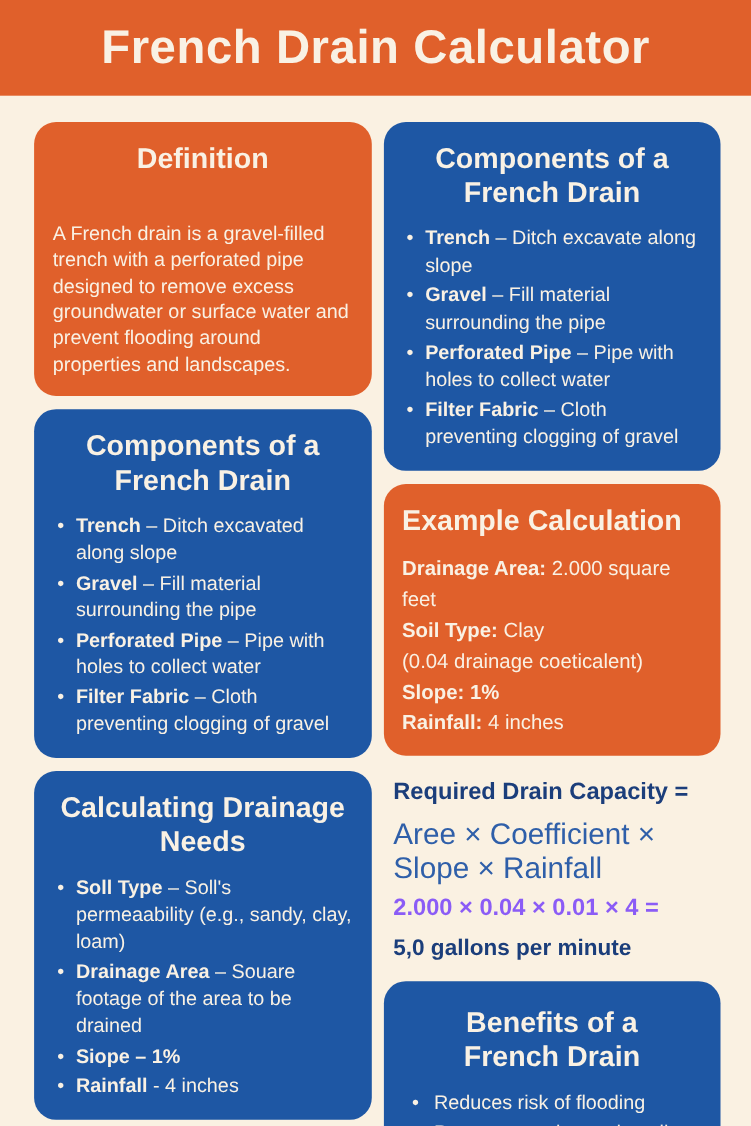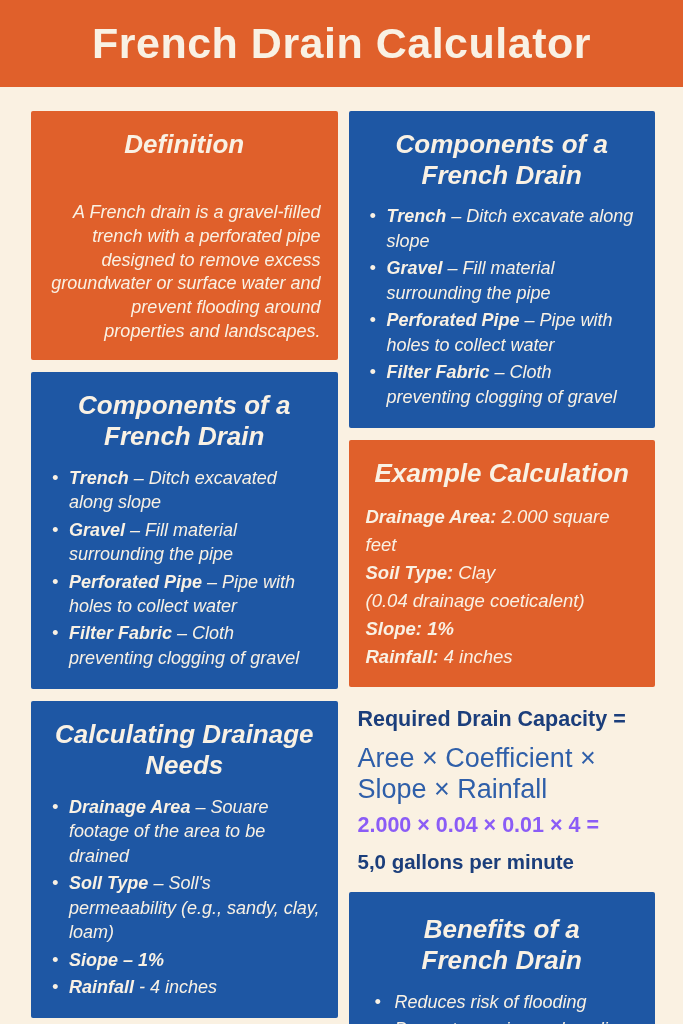--- a/index.html
+++ b/index.html
@@ -28,39 +28,38 @@
     font-weight:bold;
     letter-spacing:.5px;
   }
   .content{
     display:flex;
     gap:11px;
     padding:24px 28px 0 31px;
   }
   .col{display:flex;flex-direction:column;gap:12px;flex:1;min-width:0;}
   .card{
-    border-radius:2px;
+    border-radius:20px;
     padding:18px 17px 16px 17px;
-    font-style:italic;
   }
   .card.orange{background:var(--orange);}
   .card.blue{background:var(--blue);}
   .card h2{
     font-size:26px;
     font-weight:bold;
     text-align:center;
     line-height:1.18;
     white-space:pre-line;
     margin-bottom:14px;
   }
-  .card h2.left{text-align:center;}
+  .card h2.left{text-align:left;}
   .card .body-text{
     font-size:18px;
     line-height:1.33;
-    text-align:right;
+    text-align:left;
     margin-top:41px;
   }
   ul.bullets{list-style:none;}
   ul.bullets li{
     position:relative;
     padding-left:21px;
     font-size:18px;
     line-height:1.36;
     margin-bottom:3px;
   }
@@ -119,22 +118,22 @@
         <li><span class="term">Gravel</span> <span class="desc">– Fill material surrounding the pipe</span></li>
         <li><span class="term">Perforated Pipe</span> <span class="desc">– Pipe with holes to collect water</span></li>
         <li><span class="term">Filter Fabric</span> <span class="desc">– Cloth preventing clogging of gravel</span></li>
       </ul>
     </section>
 
     <section class="card blue calculating">
       <h2>Calculating Drainage
 Needs</h2>
       <ul class="bullets">
+        <li><span class="term">Soll Type</span> <span class="desc">– Soll's permeaability (e.g., sandy, clay, loam)</span></li>
         <li><span class="term">Drainage Area</span> <span class="desc">– Souare footage of the area to be drained</span></li>
-        <li><span class="term">Soll Type</span> <span class="desc">– Soll's permeaability (e.g., sandy, clay, loam)</span></li>
         <li class="bold-desc"><span class="term">Siope</span> <span class="desc">– 1%</span></li>
         <li><span class="term">Rainfall</span> <span class="desc">- 4 inches</span></li>
       </ul>
     </section>
 
   </div>
 
   <div class="col">
 
     <section class="card blue components-right">

